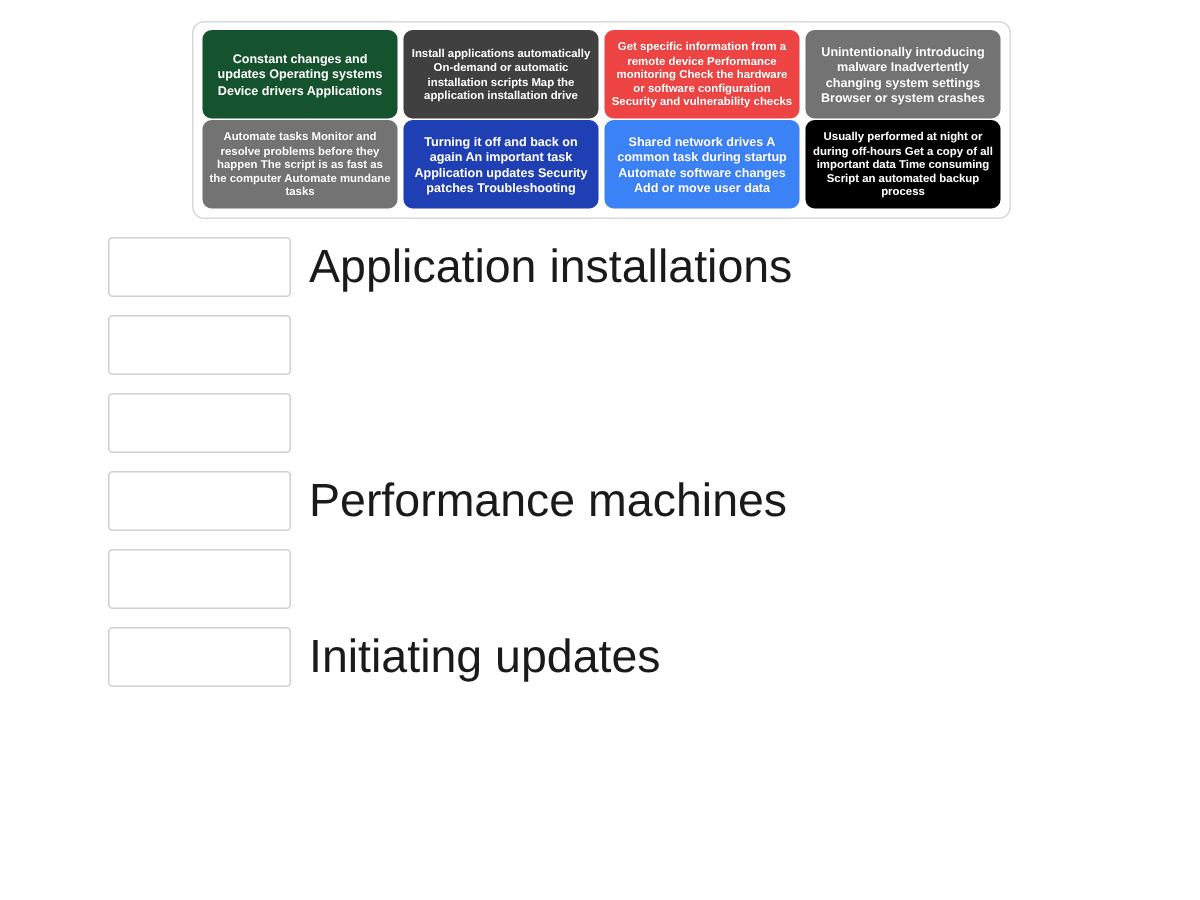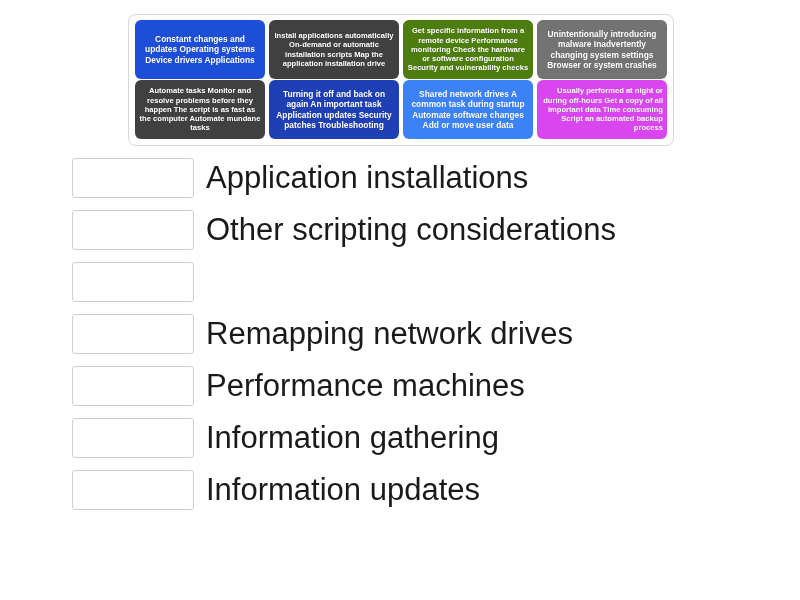--- a/index.html
+++ b/index.html
@@ -91,70 +91,64 @@
     color: #1a1a1a;
     white-space: nowrap;
     font-weight: normal;
   }
 </style>
 </head>
 <body>
 
 <div class="tile-bank">
   <div class="tile-row">
-    <div class="tile" style="background: #1d4ed8;">
+    <div class="tile" style="background: #14532d;">
       <span>Constant changes and updates Operating systems Device drivers Applications</span>
     </div>
     <div class="tile small-text" style="background: #404040;">
       <span>Install applications automatically On-demand or automatic installation scripts Map the application installation drive</span>
     </div>
-    <div class="tile small-text" style="background: #4d7c0f;">
+    <div class="tile small-text" style="background: #ef4444;">
       <span>Get specific information from a remote device Performance monitoring Check the hardware or software configuration Security and vulnerability checks</span>
     </div>
     <div class="tile" style="background: #737373;">
       <span>Unintentionally introducing malware Inadvertently changing system settings Browser or system crashes</span>
     </div>
   </div>
   <div class="tile-row">
-    <div class="tile small-text" style="background: #404040;">
+    <div class="tile small-text" style="background: #737373;">
       <span>Automate tasks Monitor and resolve problems before they happen The script is as fast as the computer Automate mundane tasks</span>
     </div>
     <div class="tile" style="background: rgb(31, 63, 181);">
       <span>Turning it off and back on again An important task Application updates Security patches Troubleshooting</span>
     </div>
     <div class="tile" style="background: #3b82f6;">
       <span>Shared network drives A common task during startup Automate software changes Add or move user data</span>
     </div>
-    <div class="tile small-text" style="background: #d946ef; text-align: right;">
+    <div class="tile small-text" style="background: #000000;">
       <span>Usually performed at night or during off-hours Get a copy of all important data Time consuming Script an automated backup process</span>
     </div>
   </div>
 </div>
 
 <div class="answer-list">
   <div class="answer-row">
     <div class="drop-box"></div>
     <div class="answer-label">Application installations</div>
   </div>
   <div class="answer-row">
     <div class="drop-box"></div>
-    <div class="answer-label">Other scripting considerations</div>
   </div>
   <div class="answer-row">
     <div class="drop-box"></div>
-  </div>
-  <div class="answer-row">
-    <div class="drop-box"></div>
-    <div class="answer-label">Remapping network drives</div>
   </div>
   <div class="answer-row">
     <div class="drop-box"></div>
     <div class="answer-label">Performance machines</div>
   </div>
   <div class="answer-row">
     <div class="drop-box"></div>
-    <div class="answer-label">Information gathering</div>
   </div>
   <div class="answer-row">
     <div class="drop-box"></div>
-    <div class="answer-label">Information updates</div>
+    <div class="answer-label">Initiating updates</div>
   </div>
 </div>
 
 </body></html>

